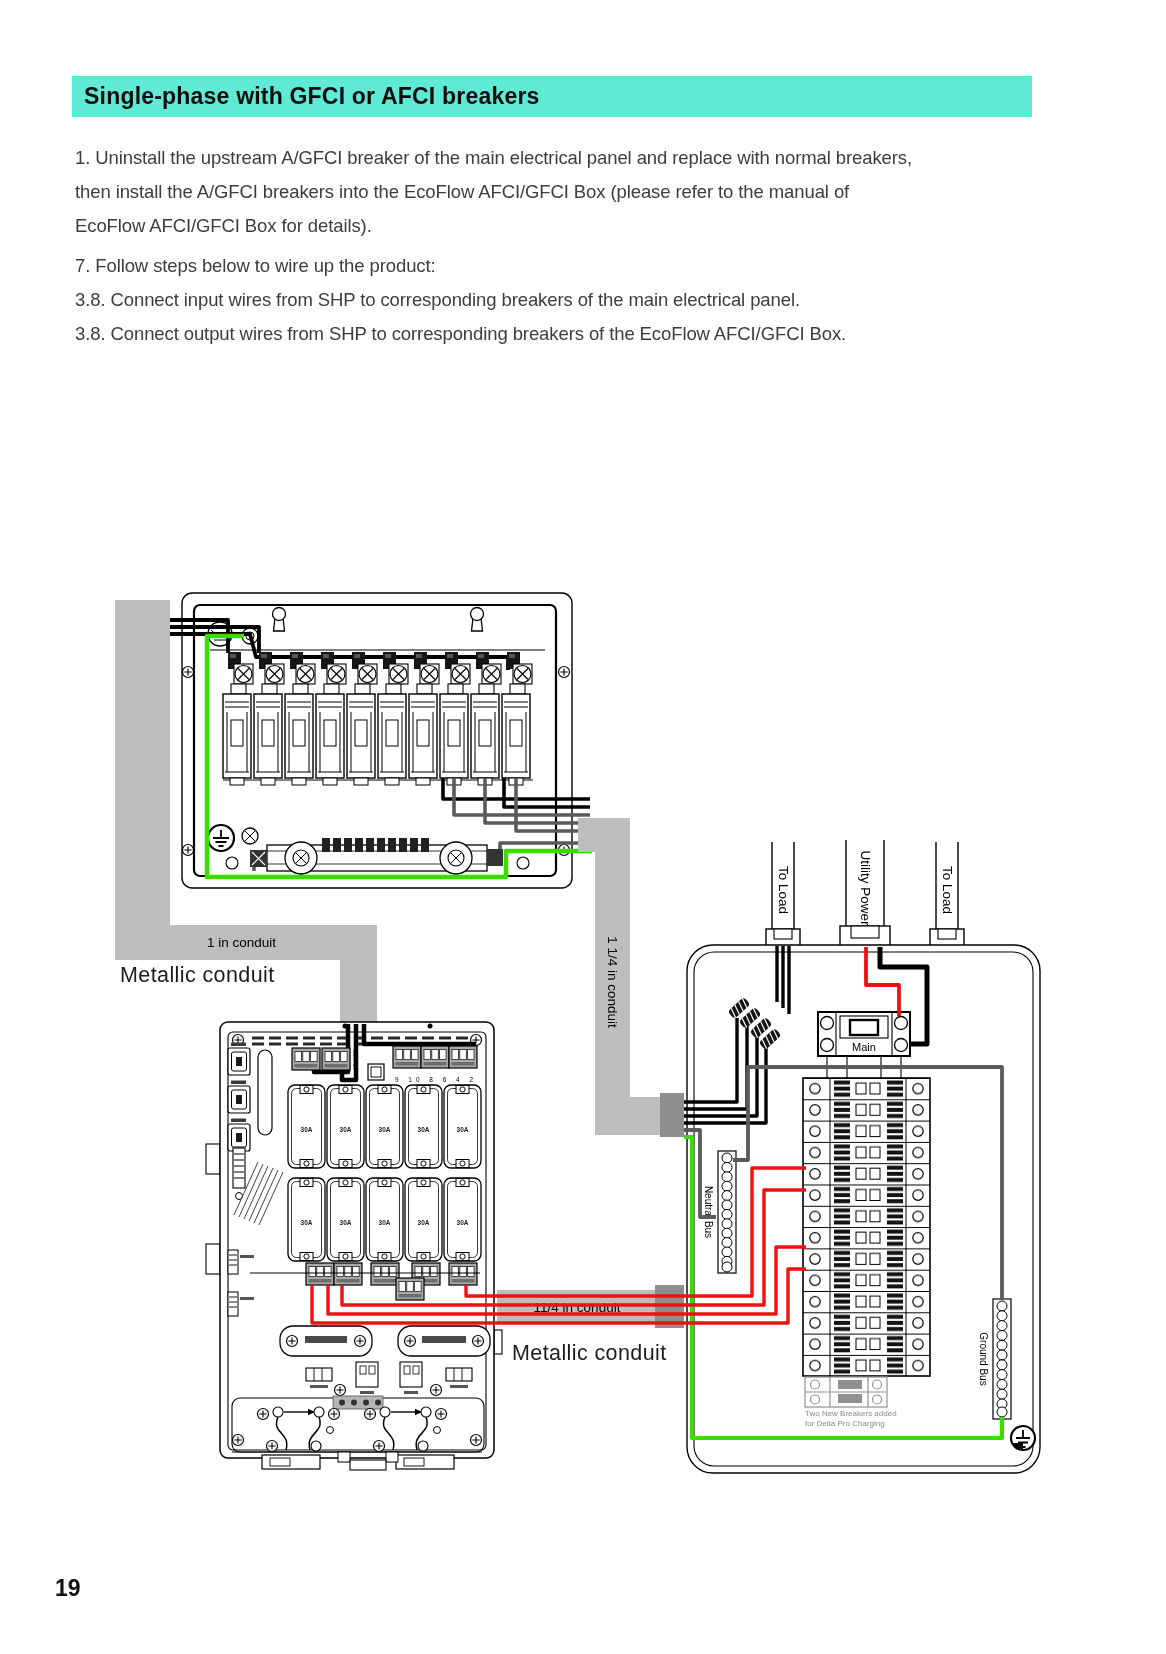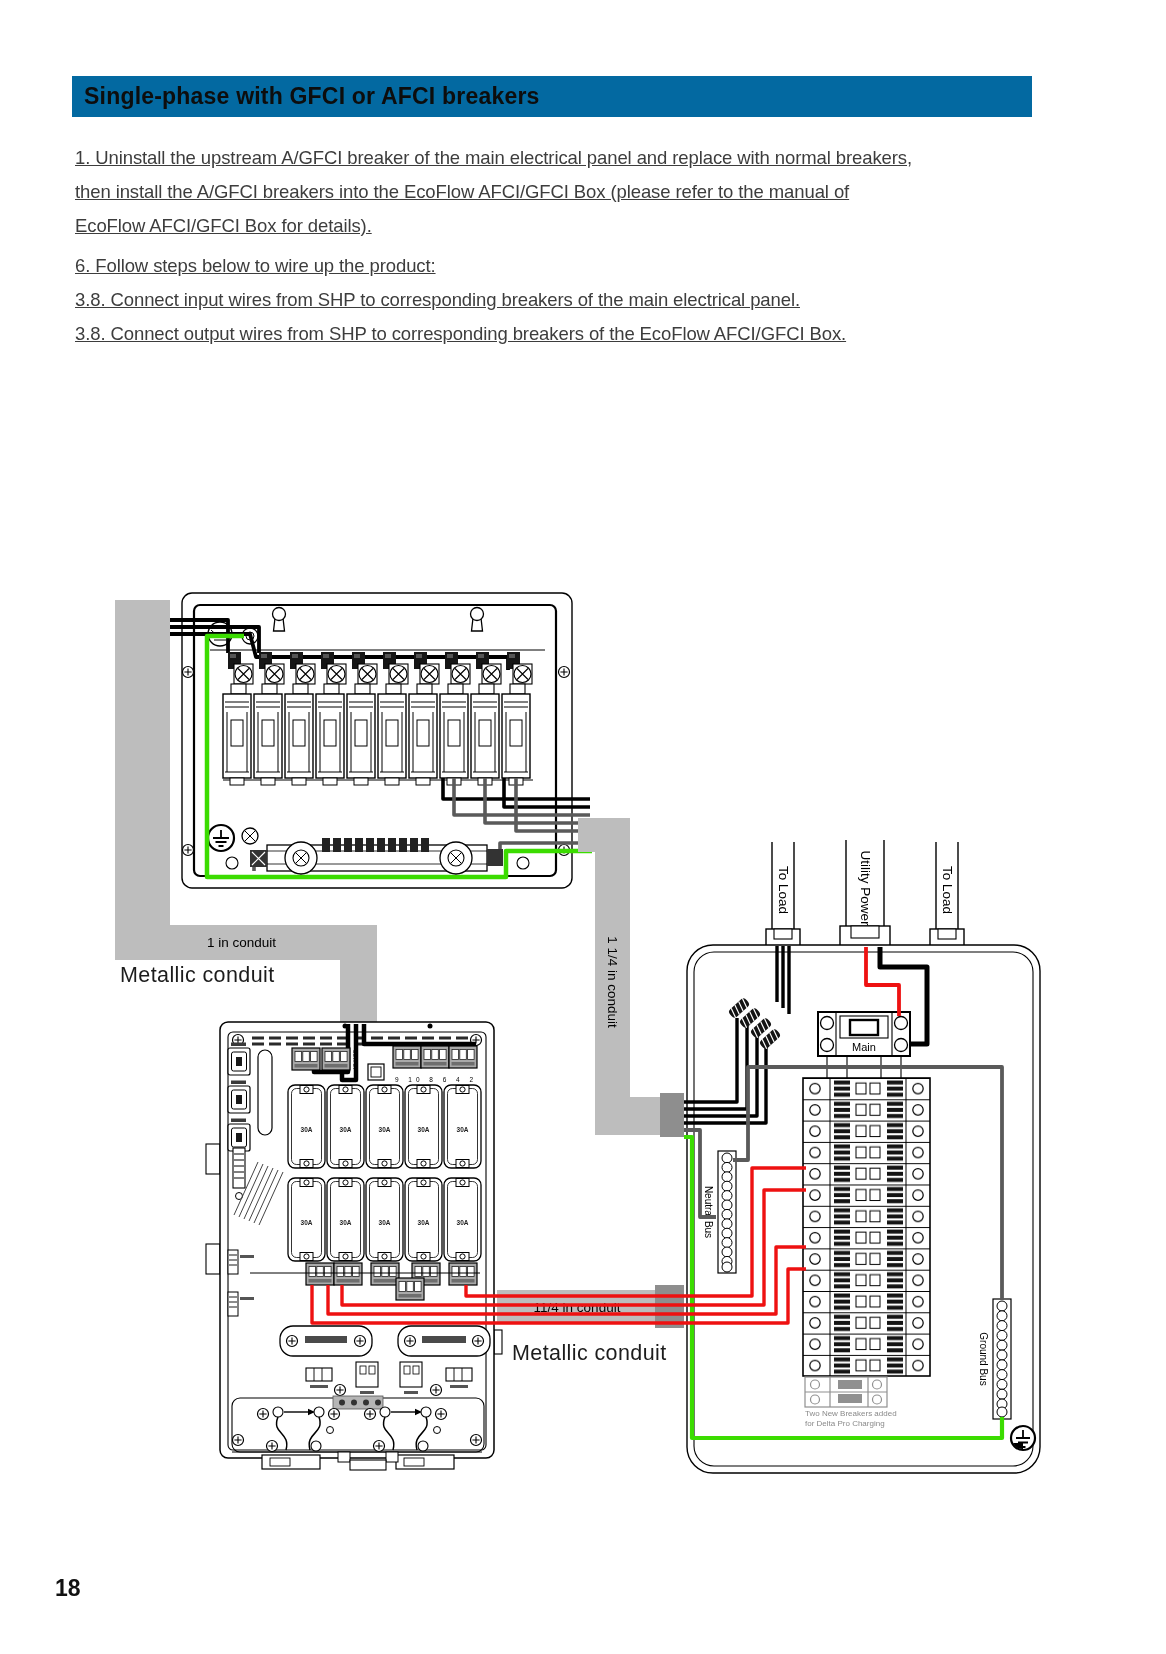--- a/index.html
+++ b/index.html
@@ -1,22 +1,22 @@
 <!DOCTYPE html>
 <html><head>
 <meta charset="utf-8">
 <style>
   html,body{margin:0;padding:0;background:#fff;}
   .page{position:relative;width:1166px;height:1654px;background:#fff;overflow:hidden;
         font-family:"Liberation Sans",sans-serif;}
-  .titlebar{position:absolute;left:72px;top:76px;width:960px;height:41px;background:#0369a1;}
+  .titlebar{position:absolute;left:72px;top:76px;width:960px;height:41px;background:#5eead4;}
   .titlebar h1{margin:0;padding:0 0 0 12px;font-size:23px;line-height:41px;font-weight:bold;
         color:#0d0d0d;letter-spacing:.2px;}
   .copy{position:absolute;left:75px;top:141px;width:985px;color:#3d3d3d;}
-  .copy p{margin:0;font-size:18.5px;line-height:34px;white-space:pre-line;letter-spacing:-.1px;text-decoration:underline;}
+  .copy p{margin:0;font-size:18.5px;line-height:34px;white-space:pre-line;letter-spacing:-.1px;}
   .copy p.gap{margin-bottom:6px;}
   .pageno{position:absolute;left:55px;top:1575px;font-size:23px;font-weight:bold;color:#111;}
   svg{position:absolute;left:0;top:0;}
   svg text{font-family:"Liberation Sans",sans-serif;fill:#000;}
   .dlab{font-size:13.5px;}
   .dbig{font-size:21.5px;letter-spacing:.4px;fill:#1c1c1c;}
   .dsm{font-size:10px;}
   .dmain{font-size:11px;}
   .dtiny{font-size:8px;fill:#8a8a8a;}
   .dnum{font-size:6.5px;}
@@ -29,21 +29,21 @@
 <div class="page">
 
   <div class="titlebar">
     <h1>Single-phase with GFCI or AFCI breakers</h1>
   </div>
 
   <div class="copy">
     <p class="gap">1. Uninstall the upstream A/GFCI breaker of the main electrical panel and replace with normal breakers,
 then install the A/GFCI breakers into the EcoFlow AFCI/GFCI Box (please refer to the manual of
 EcoFlow AFCI/GFCI Box for details).</p>
-    <p>6. Follow steps below to wire up the product:</p>
+    <p>7. Follow steps below to wire up the product:</p>
     <p>3.8. Connect input wires from SHP to corresponding breakers of the main electrical panel.</p>
     <p>3.8. Connect output wires from SHP to corresponding breakers of the EcoFlow AFCI/GFCI Box.</p>
   </div>
 
   <svg width="1166" height="1654" viewBox="0 0 1166 1654">
     <defs>
       <g id="scrx">
         <circle r="5.5" fill="#fff" stroke="#000" stroke-width="1.2"></circle>
         <path d="M-3.6,0 H3.6 M0,-3.6 V3.6" stroke="#000" stroke-width="1.1"></path>
       </g>
@@ -443,14 +443,14 @@
       </g>
       <use href="#twist" transform="translate(739,1008) rotate(-42)"></use>
       <use href="#twist" transform="translate(750,1018) rotate(-42)"></use>
       <use href="#twist" transform="translate(761,1028) rotate(-42)"></use>
       <use href="#twist" transform="translate(770,1039) rotate(-42)"></use>
     </g>
 
     <path d="M466,1285 V1296 H684 M342,1285 V1305 H684 M328,1285 V1314 H684 M312,1285 V1323 H684" fill="none" stroke="#ee1111" stroke-width="3.4" stroke-linejoin="round"></path>
   </svg>
 
-  <div class="pageno">18</div>
+  <div class="pageno">19</div>
 </div>
 
 </body></html>

